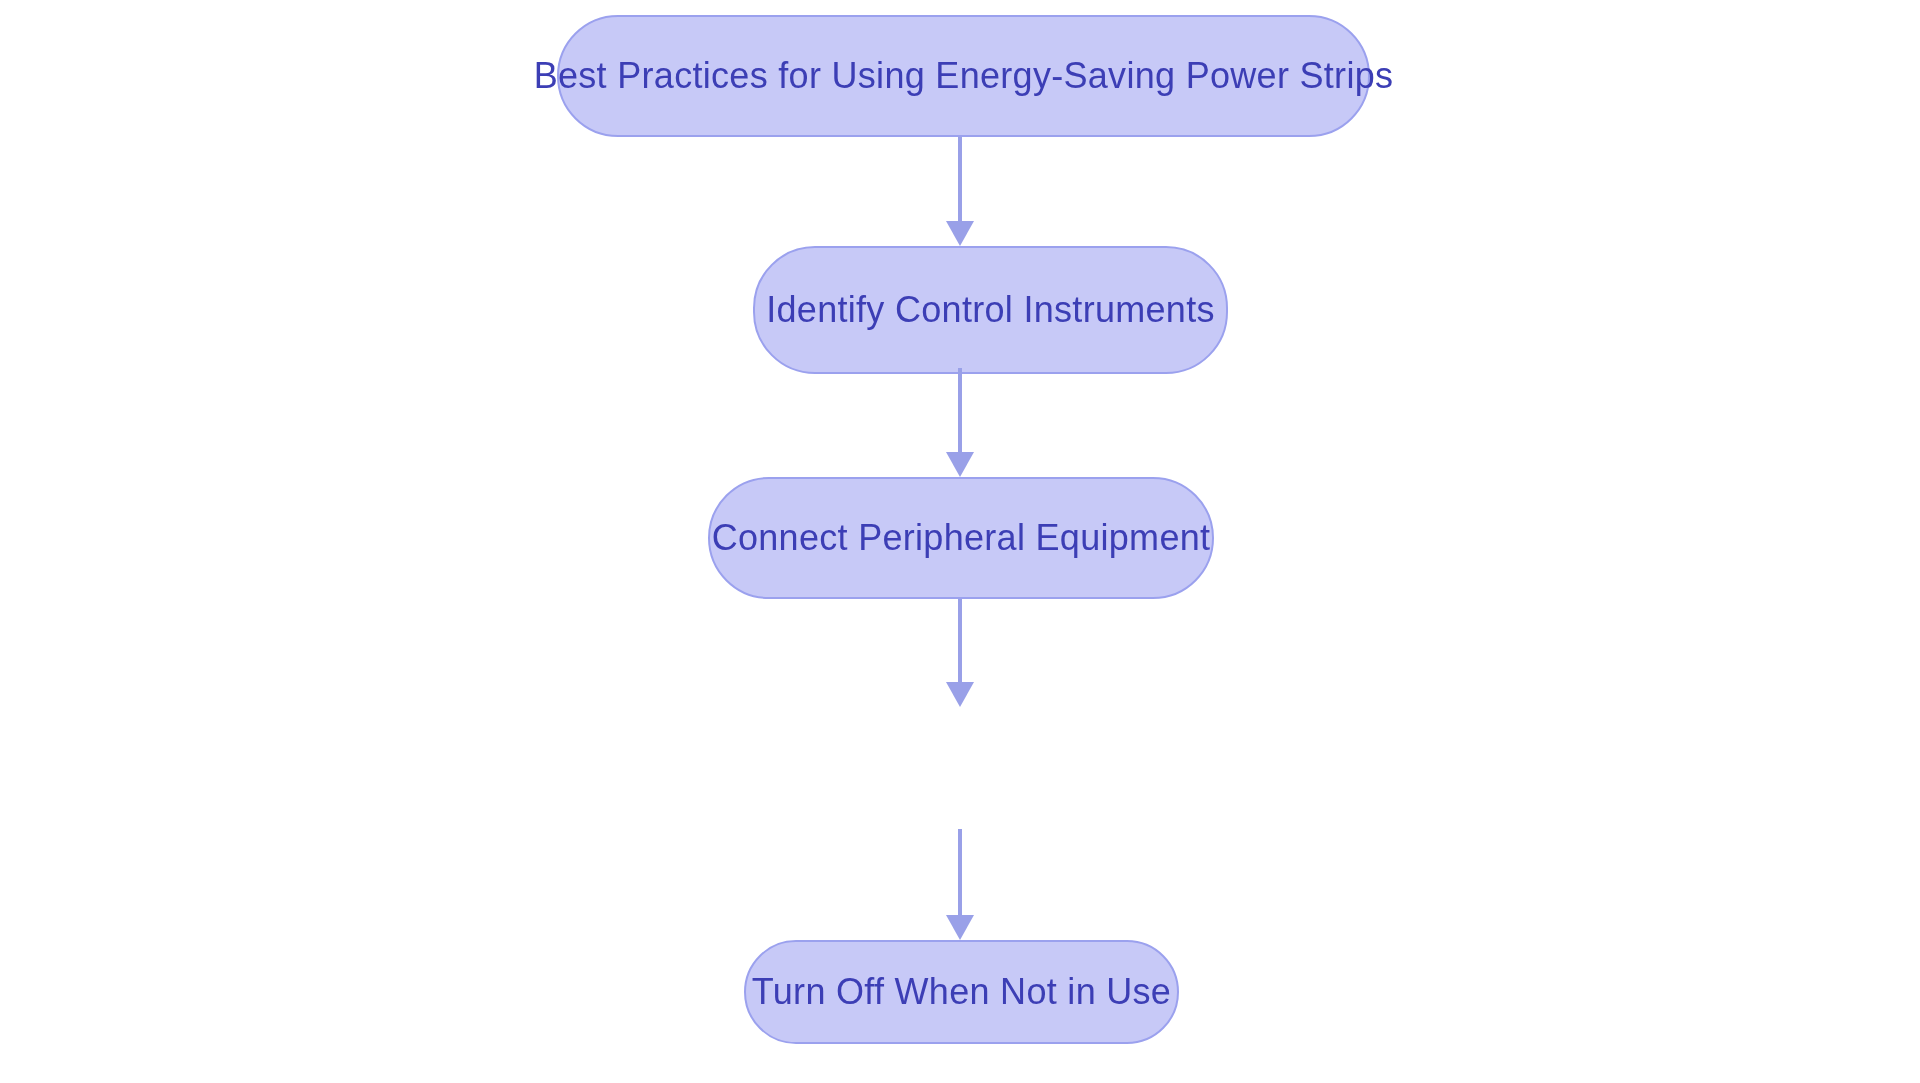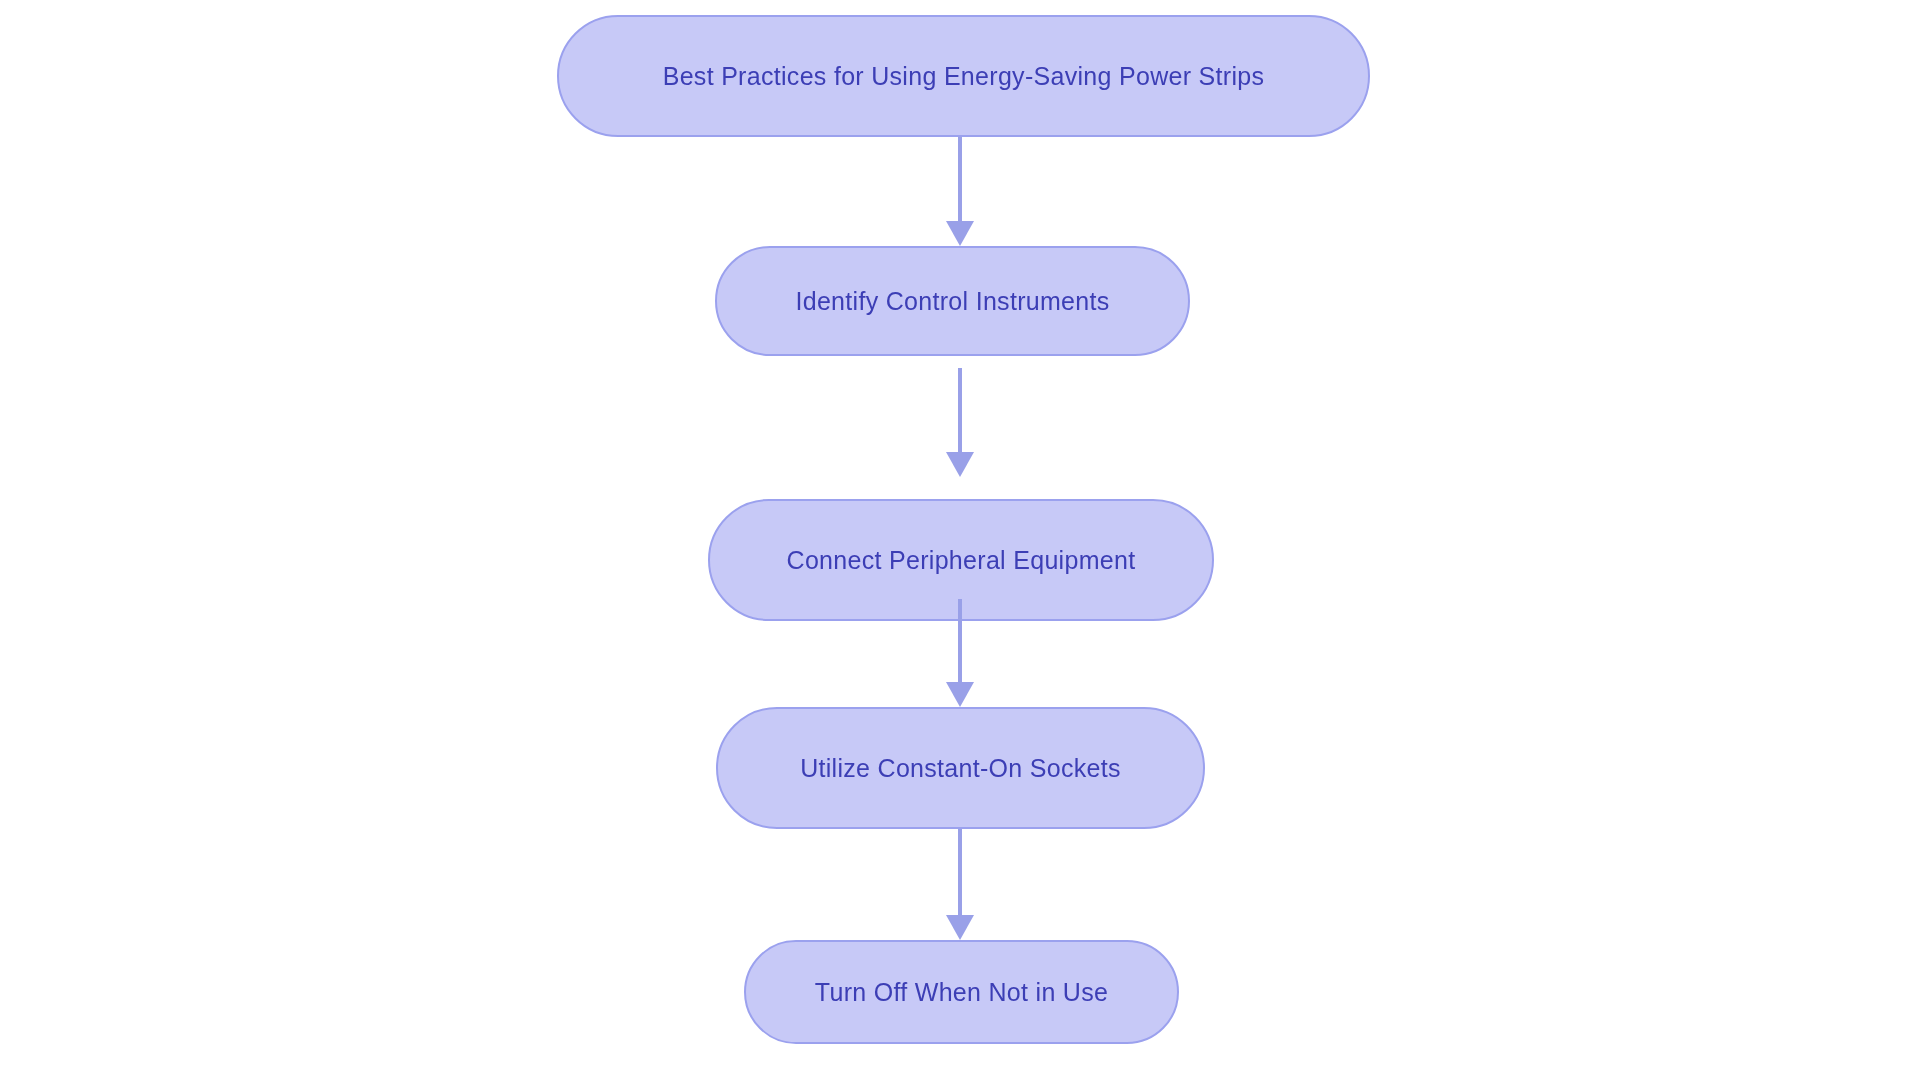--- a/index.html
+++ b/index.html
@@ -26,31 +26,31 @@
     background: var(--node-fill);
     border: 2px solid var(--node-border);
     border-radius: 62px;
     display: flex;
     align-items: center;
     justify-content: center;
     text-align: center;
   }
   .flow-node .node-label {
     color: var(--text);
-    font-size: 25px;
+    font-size: 36px;
     font-weight: 500;
     letter-spacing: 0.3px;
     line-height: 1.2;
     padding: 0 30px;
     white-space: nowrap;
   }
   
   .node-0 { left: 557px; top: 15px;  width: 813px; height: 122px; }
-  .node-1 { left: 715px; top: 246px; width: 475px; height: 110px; }
-  .node-2 { left: 708px; top: 499px; width: 506px; height: 122px; }
+  .node-1 { left: 753px; top: 246px; width: 475px; height: 128px; }
+  .node-2 { left: 708px; top: 477px; width: 506px; height: 122px; }
   .node-3 { left: 716px; top: 707px; width: 489px; height: 122px; }
   .node-4 { left: 744px; top: 940px; width: 435px; height: 104px; }
 
   .flow-arrow {
     position: absolute;
     left: 946px;           
     width: 28px;
     display: flex;
     flex-direction: column;
     align-items: center;
@@ -97,23 +97,20 @@
 
   <div class="flow-node node-2">
     <span class="node-label">Connect Peripheral Equipment</span>
   </div>
 
   <div class="flow-arrow arrow-2">
     <div class="arrow-stem"></div>
     <div class="arrow-head"></div>
   </div>
 
-  <div class="flow-node node-3">
-    <span class="node-label">Utilize Constant-On Sockets</span>
-  </div>
 
   <div class="flow-arrow arrow-3">
     <div class="arrow-stem"></div>
     <div class="arrow-head"></div>
   </div>
 
   <div class="flow-node node-4">
     <span class="node-label">Turn Off When Not in Use</span>
   </div>
 

